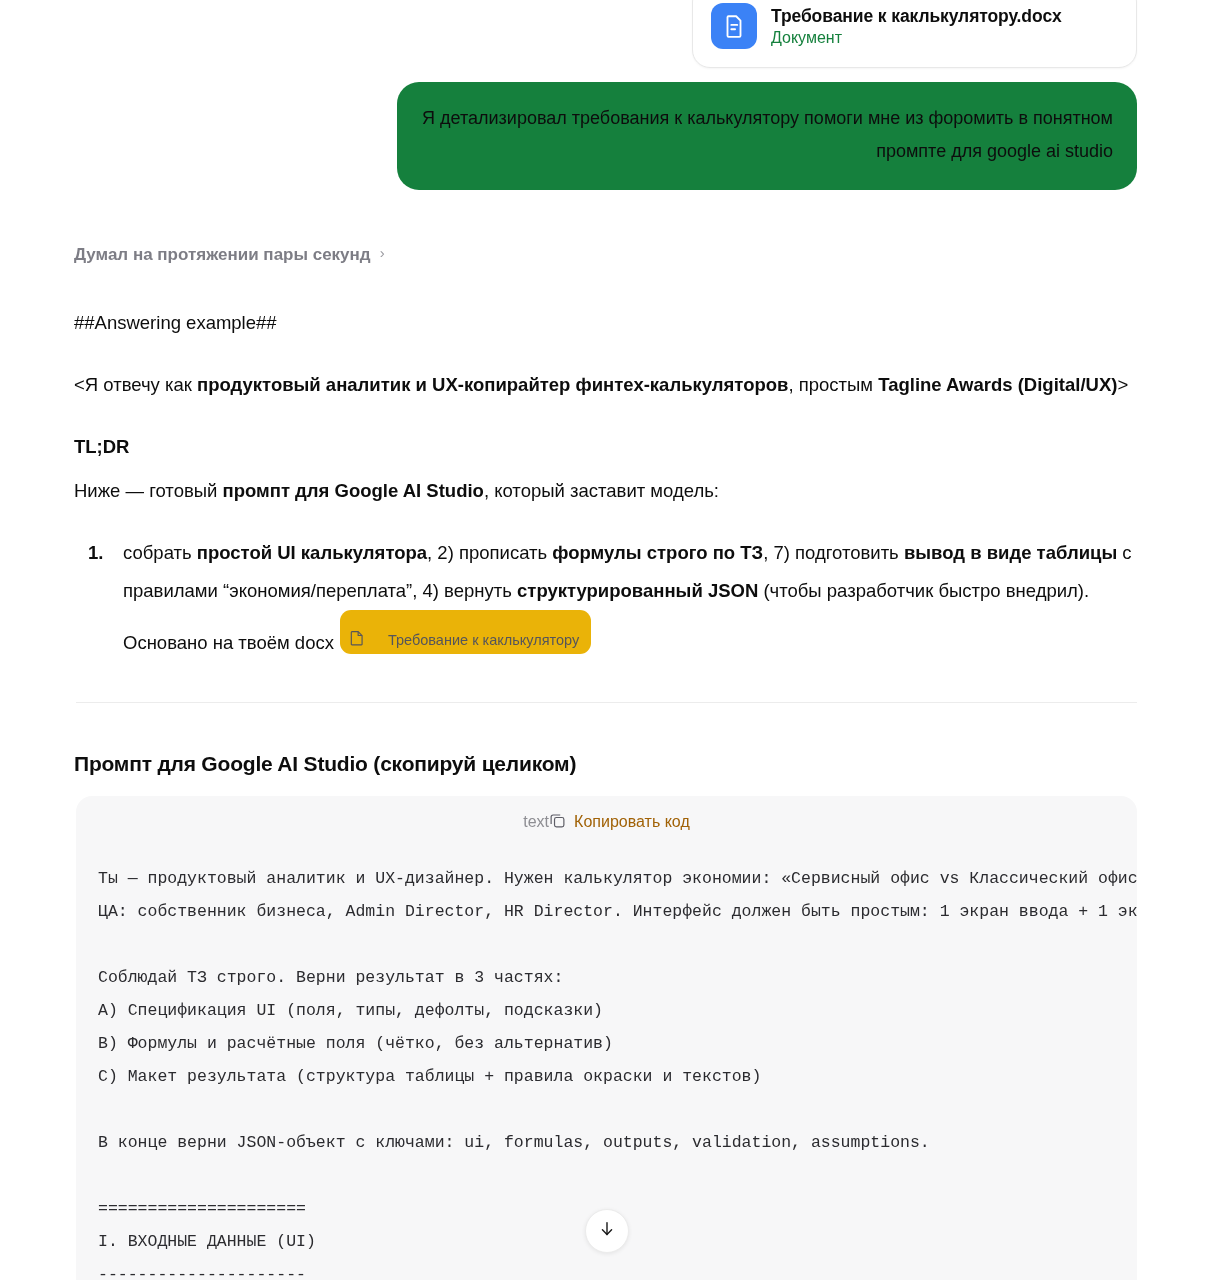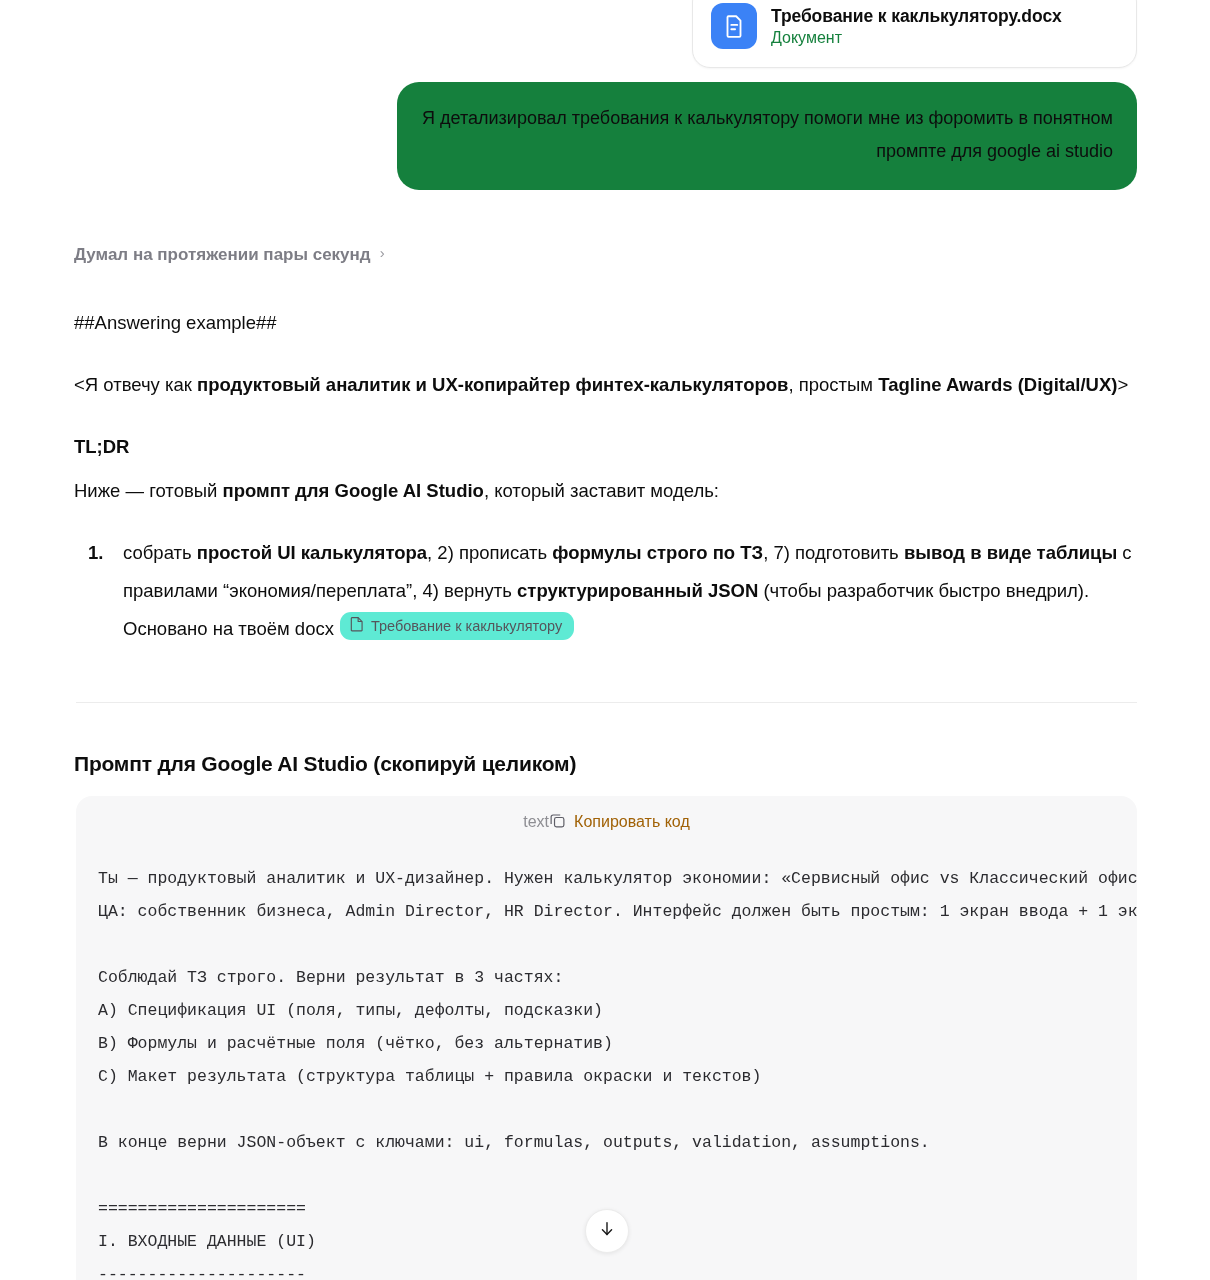--- a/index.html
+++ b/index.html
@@ -131,24 +131,24 @@
     position: absolute;
     left: -35px;
     top: 0;
     font-weight: bold;
     font-size: 18.5px;
   }
 
   .doc-chip {
     display: inline-flex;
     align-items: center;
-    gap: 7px;
-    background: #5eead4;
+    gap: 24px;
+    background: #eab308;
     border-radius: 11px;
-    padding: 4px 12px 4px 10px;
+    padding: 20px 12px 4px 10px;
     font-size: 14.5px;
     line-height: 18px;
     color: #55555b;
     vertical-align: 3px;
     margin-left: 6px;
     white-space: nowrap;
   }
 
   .divider {
     position: absolute;

